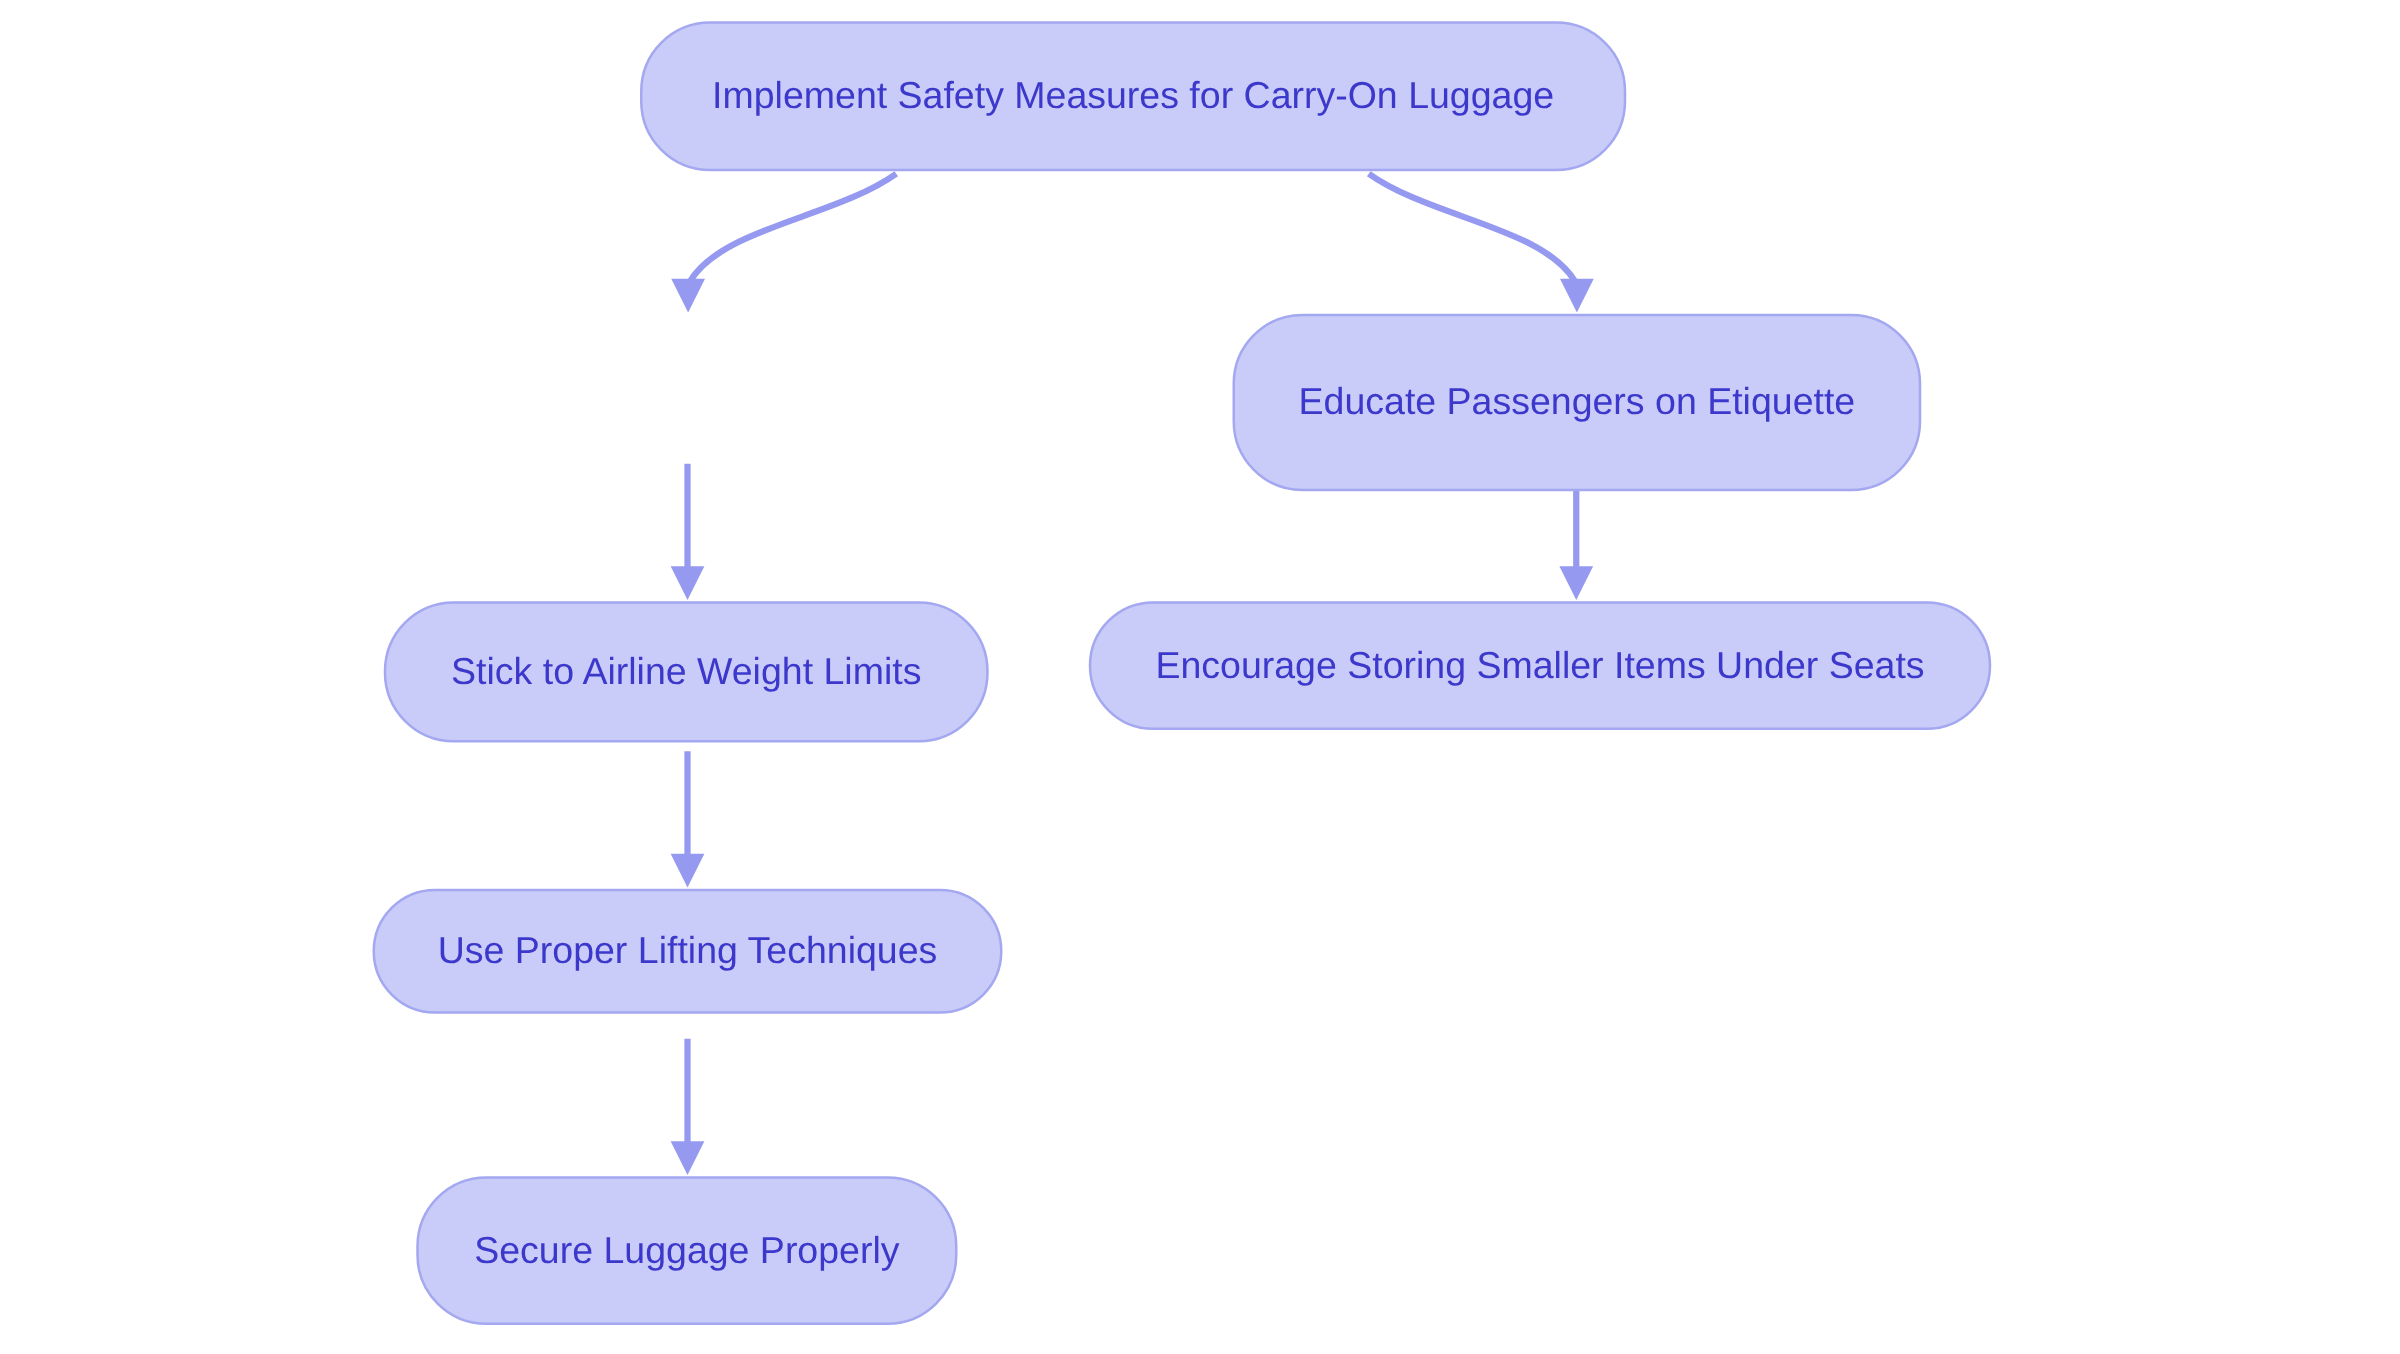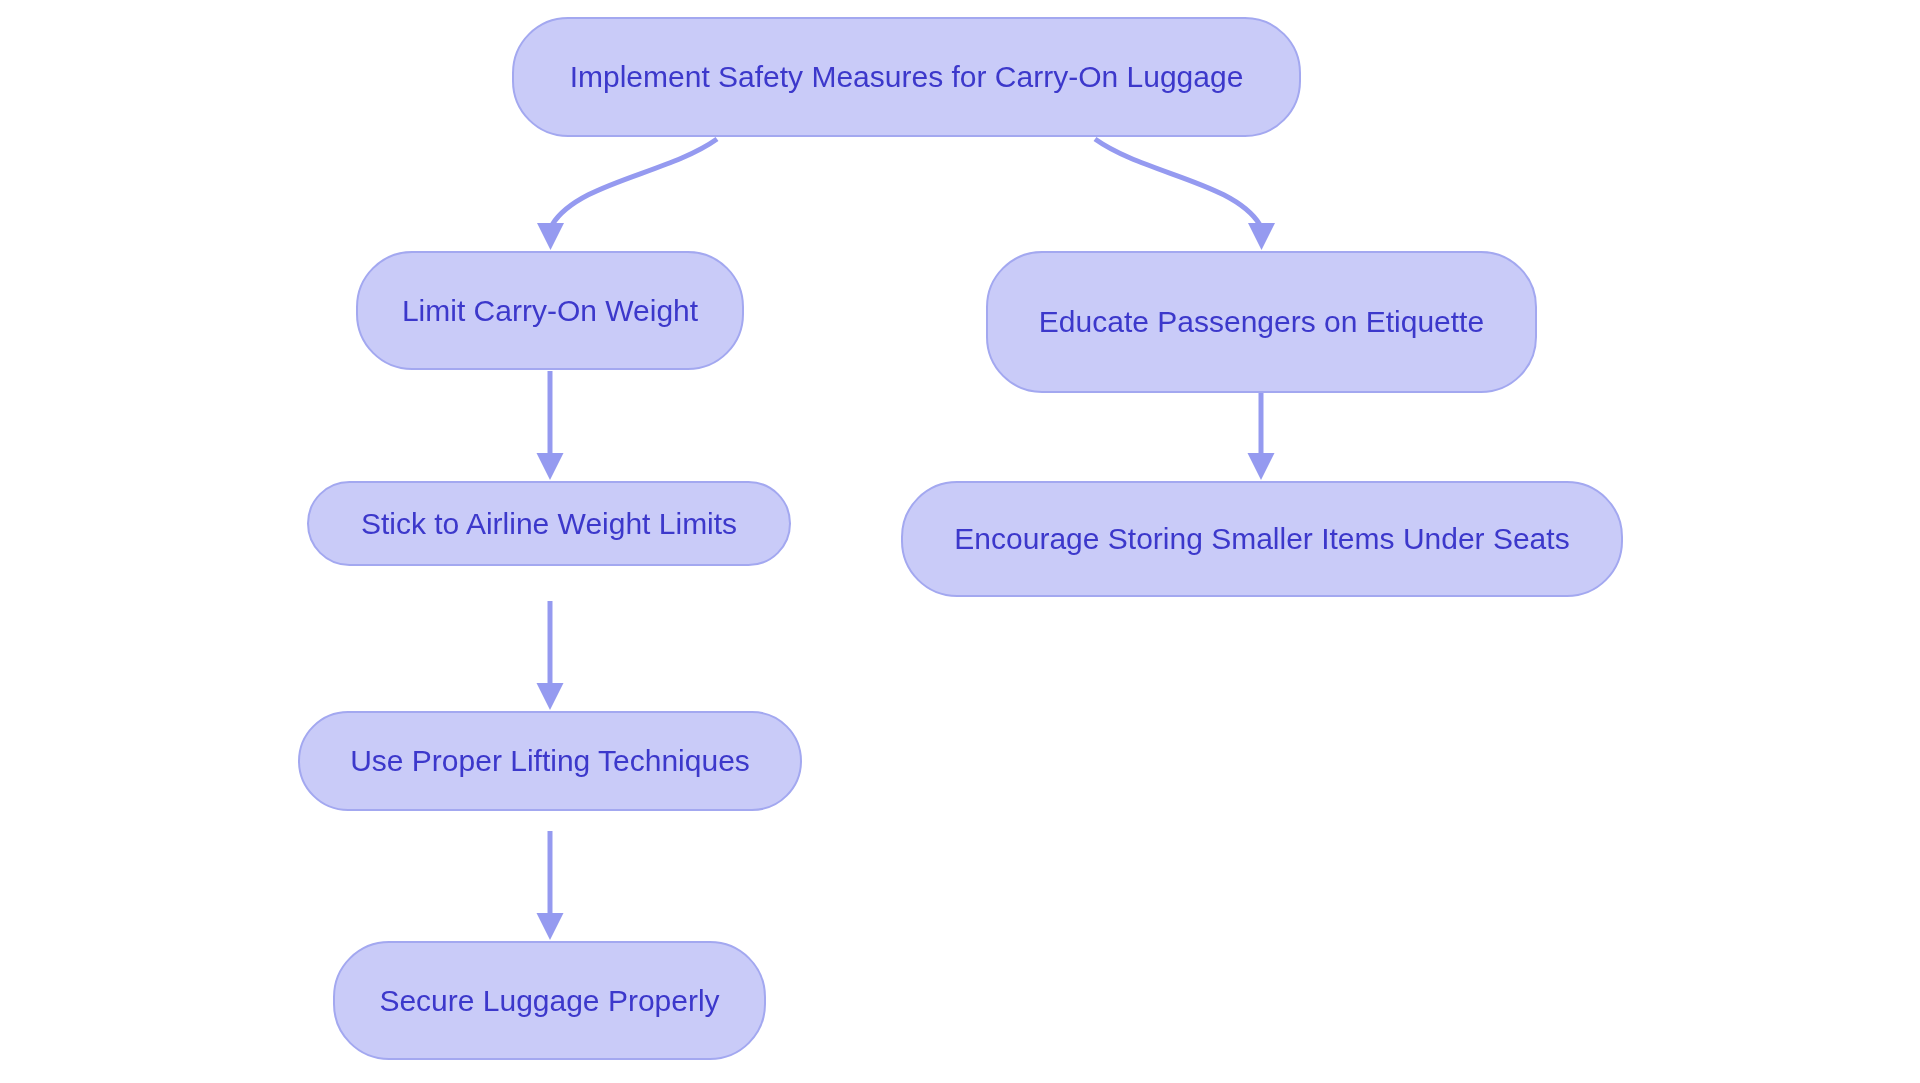--- a/index.html
+++ b/index.html
@@ -49,22 +49,22 @@
     color: var(--node-text);
     font-size: 30px;
     line-height: 1.2;
     text-align: center;
     white-space: nowrap;
   }
   
   .n-root      { left: 512px; top: 17px;  width: 789px; height: 120px; }
   .n-limit     { left: 356px; top: 251px; width: 388px; height: 119px; }
   .n-educate   { left: 986px; top: 251px; width: 551px; height: 142px; }
-  .n-airline   { left: 307px; top: 481px; width: 484px; height: 85px; }
-  .n-underseat { left: 901px; top: 481px; width: 722px; height: 116px; }
+  .n-airline   { left: 307px; top: 481px; width: 484px; height: 113px; }
+  .n-underseat { left: 871px; top: 481px; width: 722px; height: 103px; }
   .n-lifting   { left: 298px; top: 711px; width: 504px; height: 100px; }
   .n-secure    { left: 333px; top: 941px; width: 433px; height: 119px; }
 </style>
 </head>
 <body>
 
 <div class="canvas">
 
   <svg class="edges-layer" viewBox="0 0 1920 1083" xmlns="http://www.w3.org/2000/svg">
     <g>
@@ -90,23 +90,20 @@
     <g>
       <path class="link" d="M 550 831 L 550 914"></path>
       <path class="head" d="M 536.5 913 L 563.5 913 L 550 940 Z"></path>
     </g>
   </svg>
 
   <div class="node n-root">
     <span>Implement Safety Measures for Carry-On Luggage</span>
   </div>
 
-  <div class="node n-limit">
-    <span>Limit Carry-On Weight</span>
-  </div>
 
   <div class="node n-educate">
     <span>Educate Passengers on Etiquette</span>
   </div>
 
   <div class="node n-airline">
     <span>Stick to Airline Weight Limits</span>
   </div>
 
   <div class="node n-underseat">

